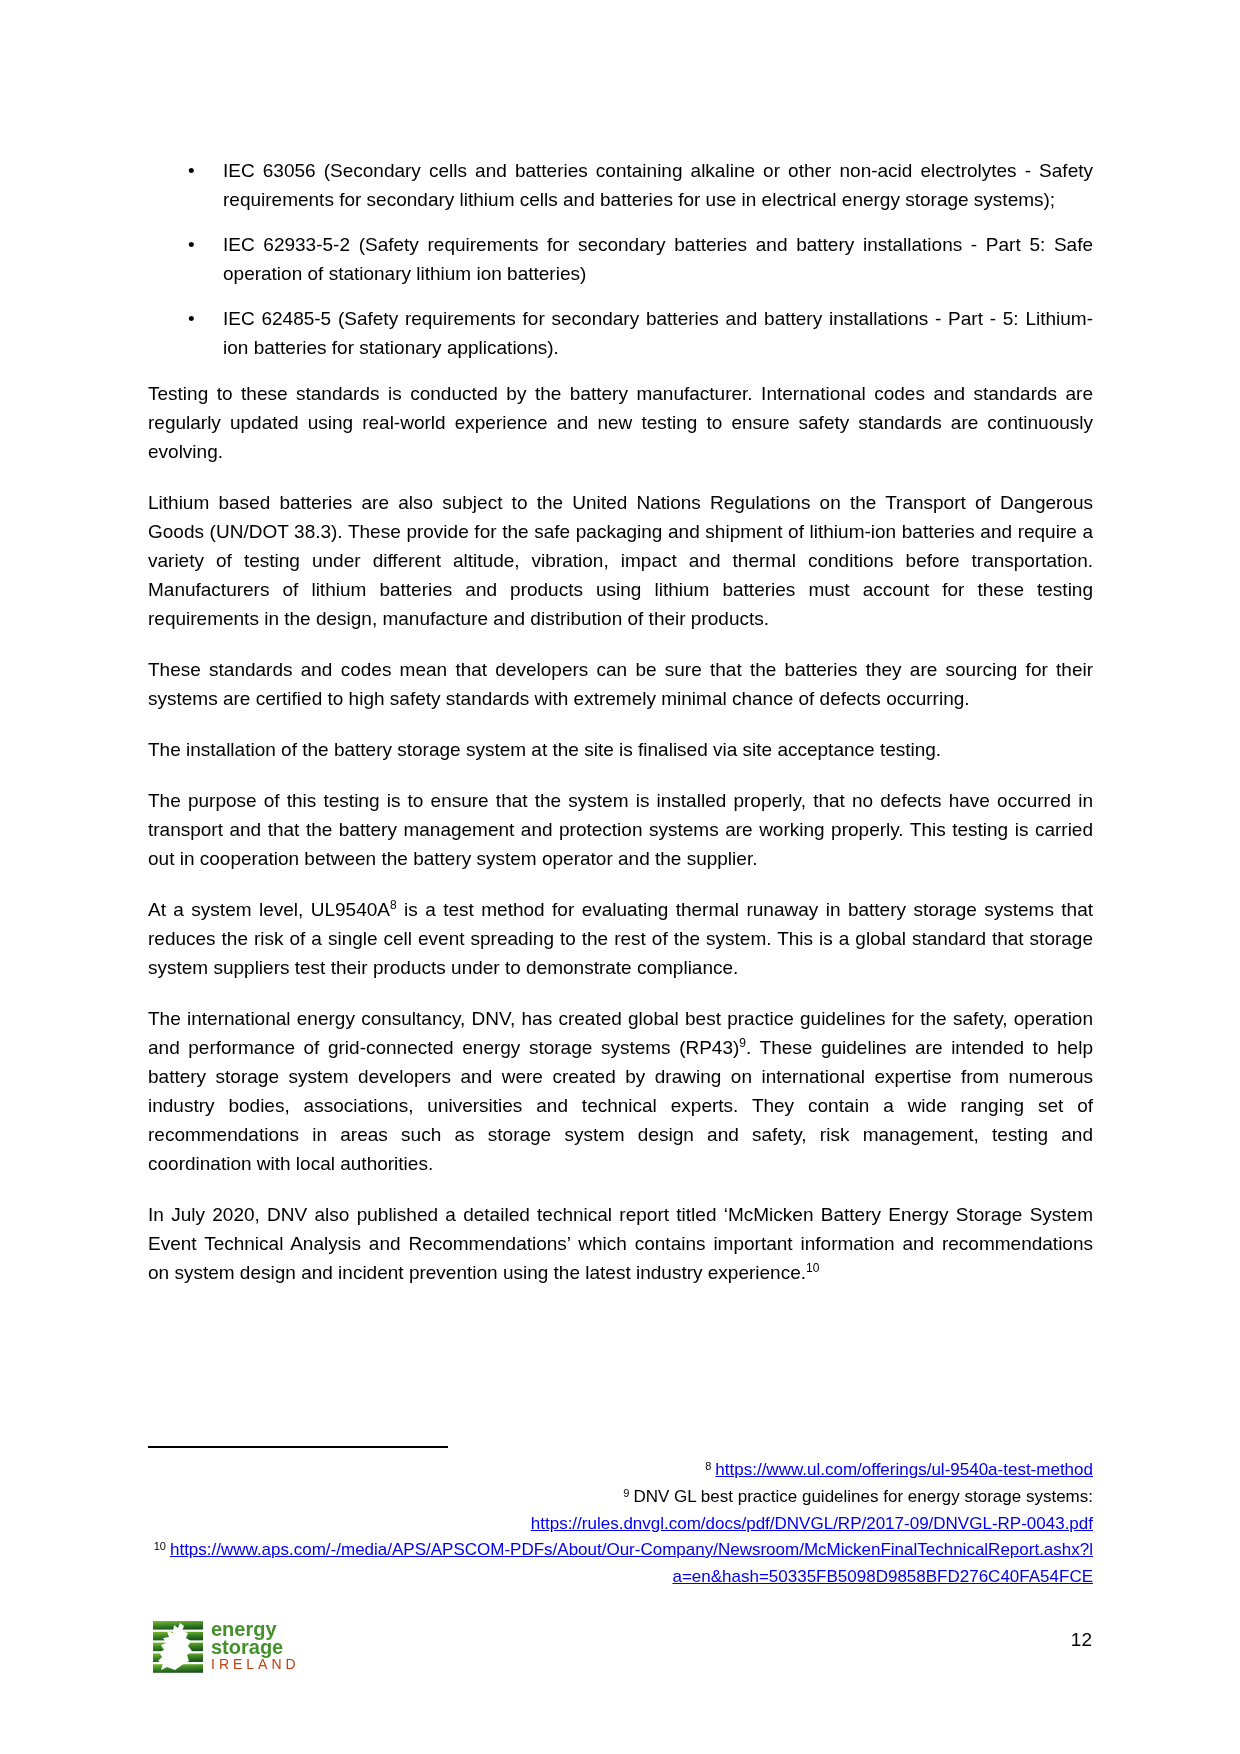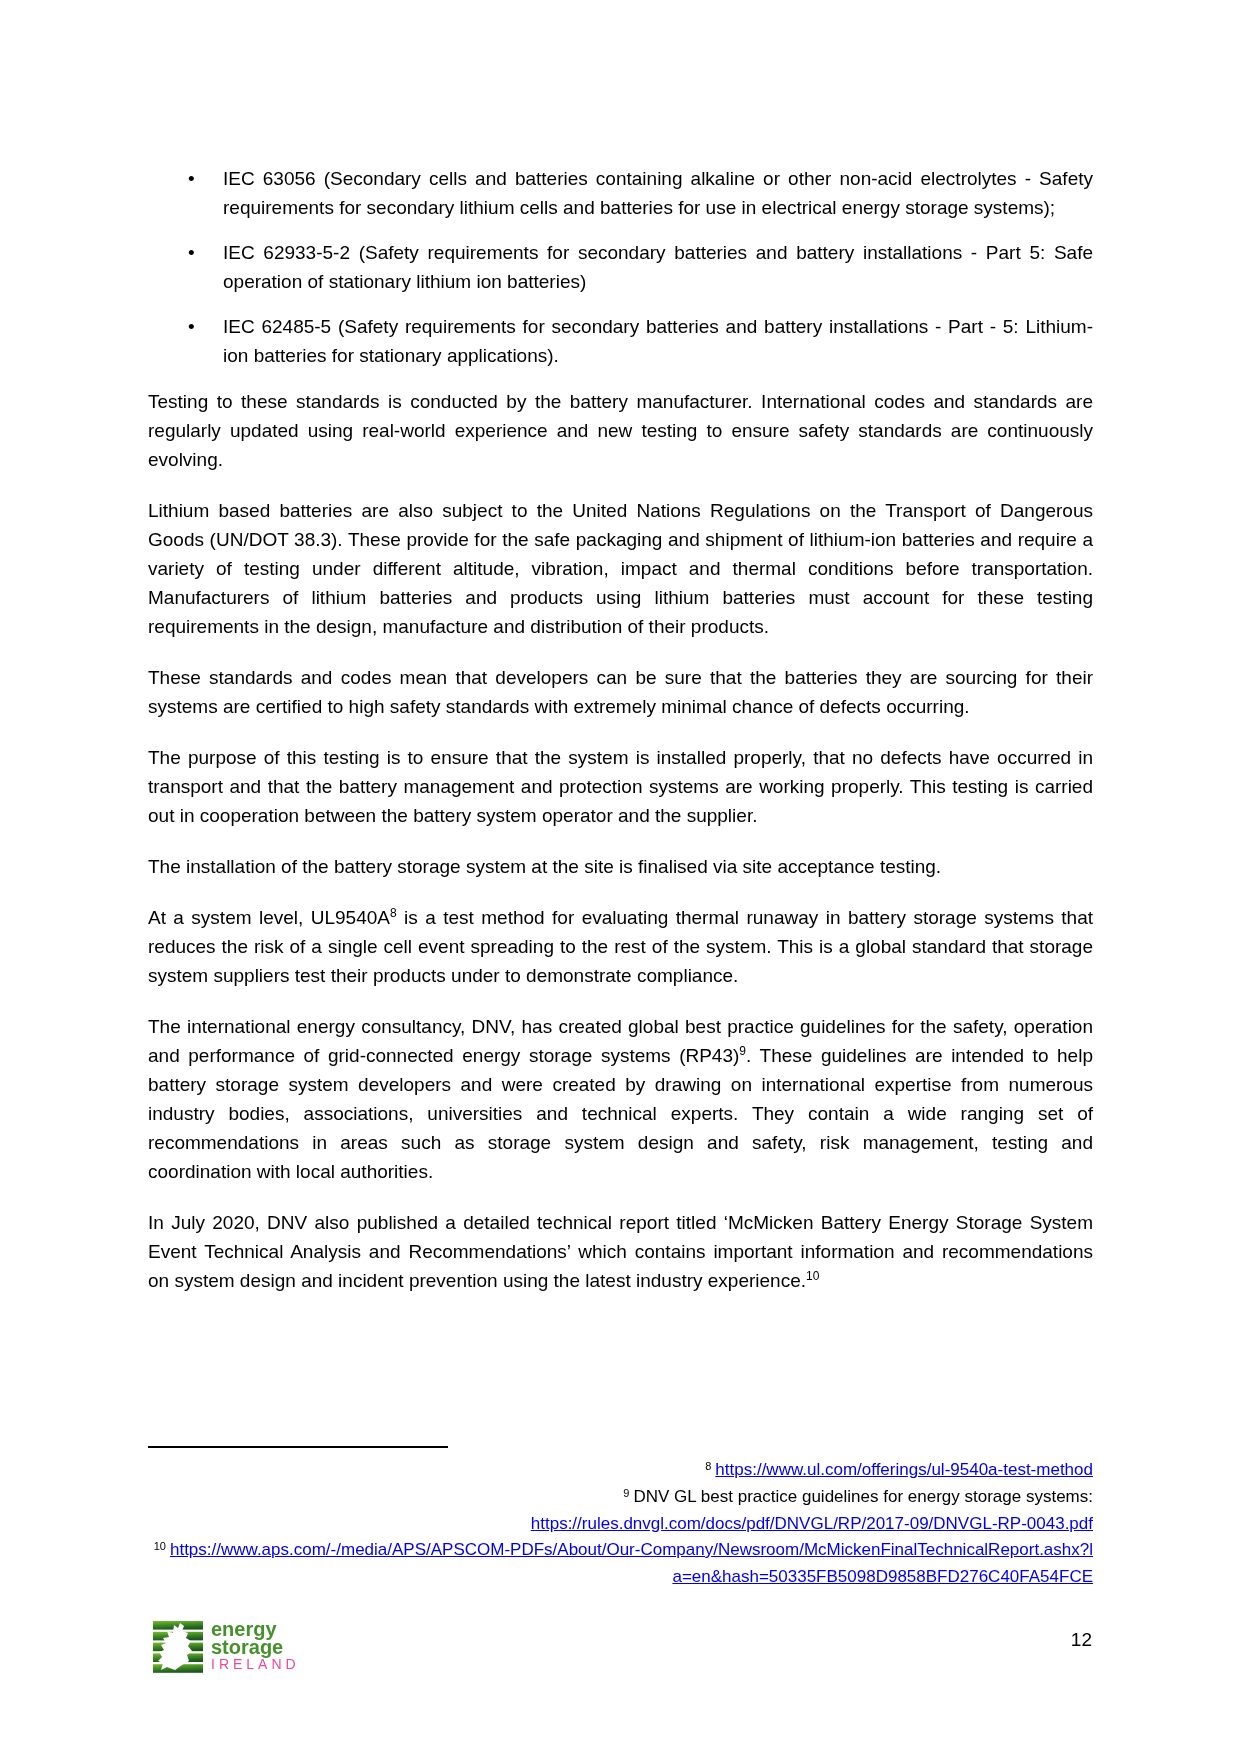--- a/index.html
+++ b/index.html
@@ -8,21 +8,21 @@
     width: 1240px;
     height: 1754px;
     background: #ffffff;
     font-family: "Liberation Sans", sans-serif;
     color: #000000;
     overflow: hidden;
   }
   .content {
     position: absolute;
     left: 148px;
-    top: 164px;
+    top: 156px;
     width: 945px;
   }
   ul.bullets {
     list-style: none;
     margin: 0;
     padding: 0;
   }
   ul.bullets li {
     position: relative;
     padding-left: 75px;
@@ -121,22 +121,22 @@
   <div class="content">
     <ul class="bullets" id="bullet-list">
         <li>IEC 63056 (Secondary cells and batteries containing alkaline or other non-acid electrolytes - Safety requirements for secondary lithium cells and batteries for use in electrical energy storage systems);</li>
         <li>IEC 62933-5-2 (Safety requirements for secondary batteries and battery installations - Part 5: Safe operation of stationary lithium ion batteries)</li>
         <li>IEC 62485-5 (Safety requirements for secondary batteries and battery installations - Part - 5: Lithium-ion batteries for stationary applications).</li>
       </ul>
     <div class="paras" id="paragraphs">
         <p><span>Testing to these standards is conducted by the battery manufacturer. International codes and standards are regularly updated using real-world experience and new testing to ensure safety standards are continuously evolving.</span></p>
         <p><span>Lithium based batteries are also subject to the United Nations Regulations on the Transport of Dangerous Goods (UN/DOT 38.3). These provide for the safe packaging and shipment of lithium-ion batteries and require a variety of testing under different altitude, vibration, impact and thermal conditions before transportation. Manufacturers of lithium batteries and products using lithium batteries must account for these testing requirements in the design, manufacture and distribution of their products.</span></p>
         <p><span>These standards and codes mean that developers can be sure that the batteries they are sourcing for their systems are certified to high safety standards with extremely minimal chance of defects occurring.</span></p>
+        <p><span>The installation of the battery storage system at the site is finalised via site acceptance testing.</span></p>
         <p><span>The purpose of this testing is to ensure that the system is installed properly, that no defects have occurred in transport and that the battery management and protection systems are working properly. This testing is carried out in cooperation between the battery system operator and the supplier.</span></p>
-        <p><span>The installation of the battery storage system at the site is finalised via site acceptance testing.</span></p>
         <p><span>At a system level, UL9540A</span><span class="sup">8</span><span> is a test method for evaluating thermal runaway in battery storage systems that reduces the risk of a single cell event spreading to the rest of the system. This is a global standard that storage system suppliers test their products under to demonstrate compliance.</span></p>
         <p><span>The international energy consultancy, DNV, has created global best practice guidelines for the safety, operation and performance of grid-connected energy storage systems (RP43)</span><span class="sup">9</span><span>. These guidelines are intended to help battery storage system developers and were created by drawing on international expertise from numerous industry bodies, associations, universities and technical experts. They contain a wide ranging set of recommendations in areas such as storage system design and safety, risk management, testing and coordination with local authorities.</span></p>
         <p><span>In July 2020, DNV also published a detailed technical report titled ‘McMicken Battery Energy Storage System Event Technical Analysis and Recommendations’ which contains important information and recommendations on system design and incident prevention using the latest industry experience.</span><span class="sup">10</span></p>
       </div>
   </div>
 
   <div class="fn-block">
     <div class="fn-rule"></div>
     <div id="footnotes">
         <div class="fn"><span class="fn-marker">8</span><a class="fn-link">https://www.ul.com/offerings/ul-9540a-test-method</a></div>
@@ -157,19 +157,19 @@
       <rect x="0" y="0" width="50" height="8.6" fill="url(#esi-green)"></rect>
       <rect x="0" y="10.8" width="50" height="8.6" fill="url(#esi-green)"></rect>
       <rect x="0" y="21.6" width="50" height="8.6" fill="url(#esi-green)"></rect>
       <rect x="0" y="32.4" width="50" height="8.6" fill="url(#esi-green)"></rect>
       <rect x="0" y="43.2" width="50" height="8.6" fill="url(#esi-green)"></rect>
       <path fill="#ffffff" d="M27 2 L31 5 L29 10 L35 12 L33 17 L38 20 L35 25 L39 30 L34 34 L36 40 L29 44 L22 49 L14 46 L8 49 L10 42 L5 40 L9 36 L6 31 L11 29 L8 24 L13 22 L10 17 L16 16 L14 10 L20 12 L21 4 L25 7 Z"></path>
     </svg>
     <div class="logo-text">
       <div class="logo-energy" style="color: rgb(68, 145, 44);">energy</div>
       <div class="logo-storage" style="color: rgb(68, 145, 44);">storage</div>
-      <div class="logo-ireland" style="color: #ec4899;">IRELAND</div>
+      <div class="logo-ireland" style="color: #c2410c;">IRELAND</div>
     </div>
   </div>
 
   <div class="page-number">12</div>
 
 </div>
 
 </body></html>

